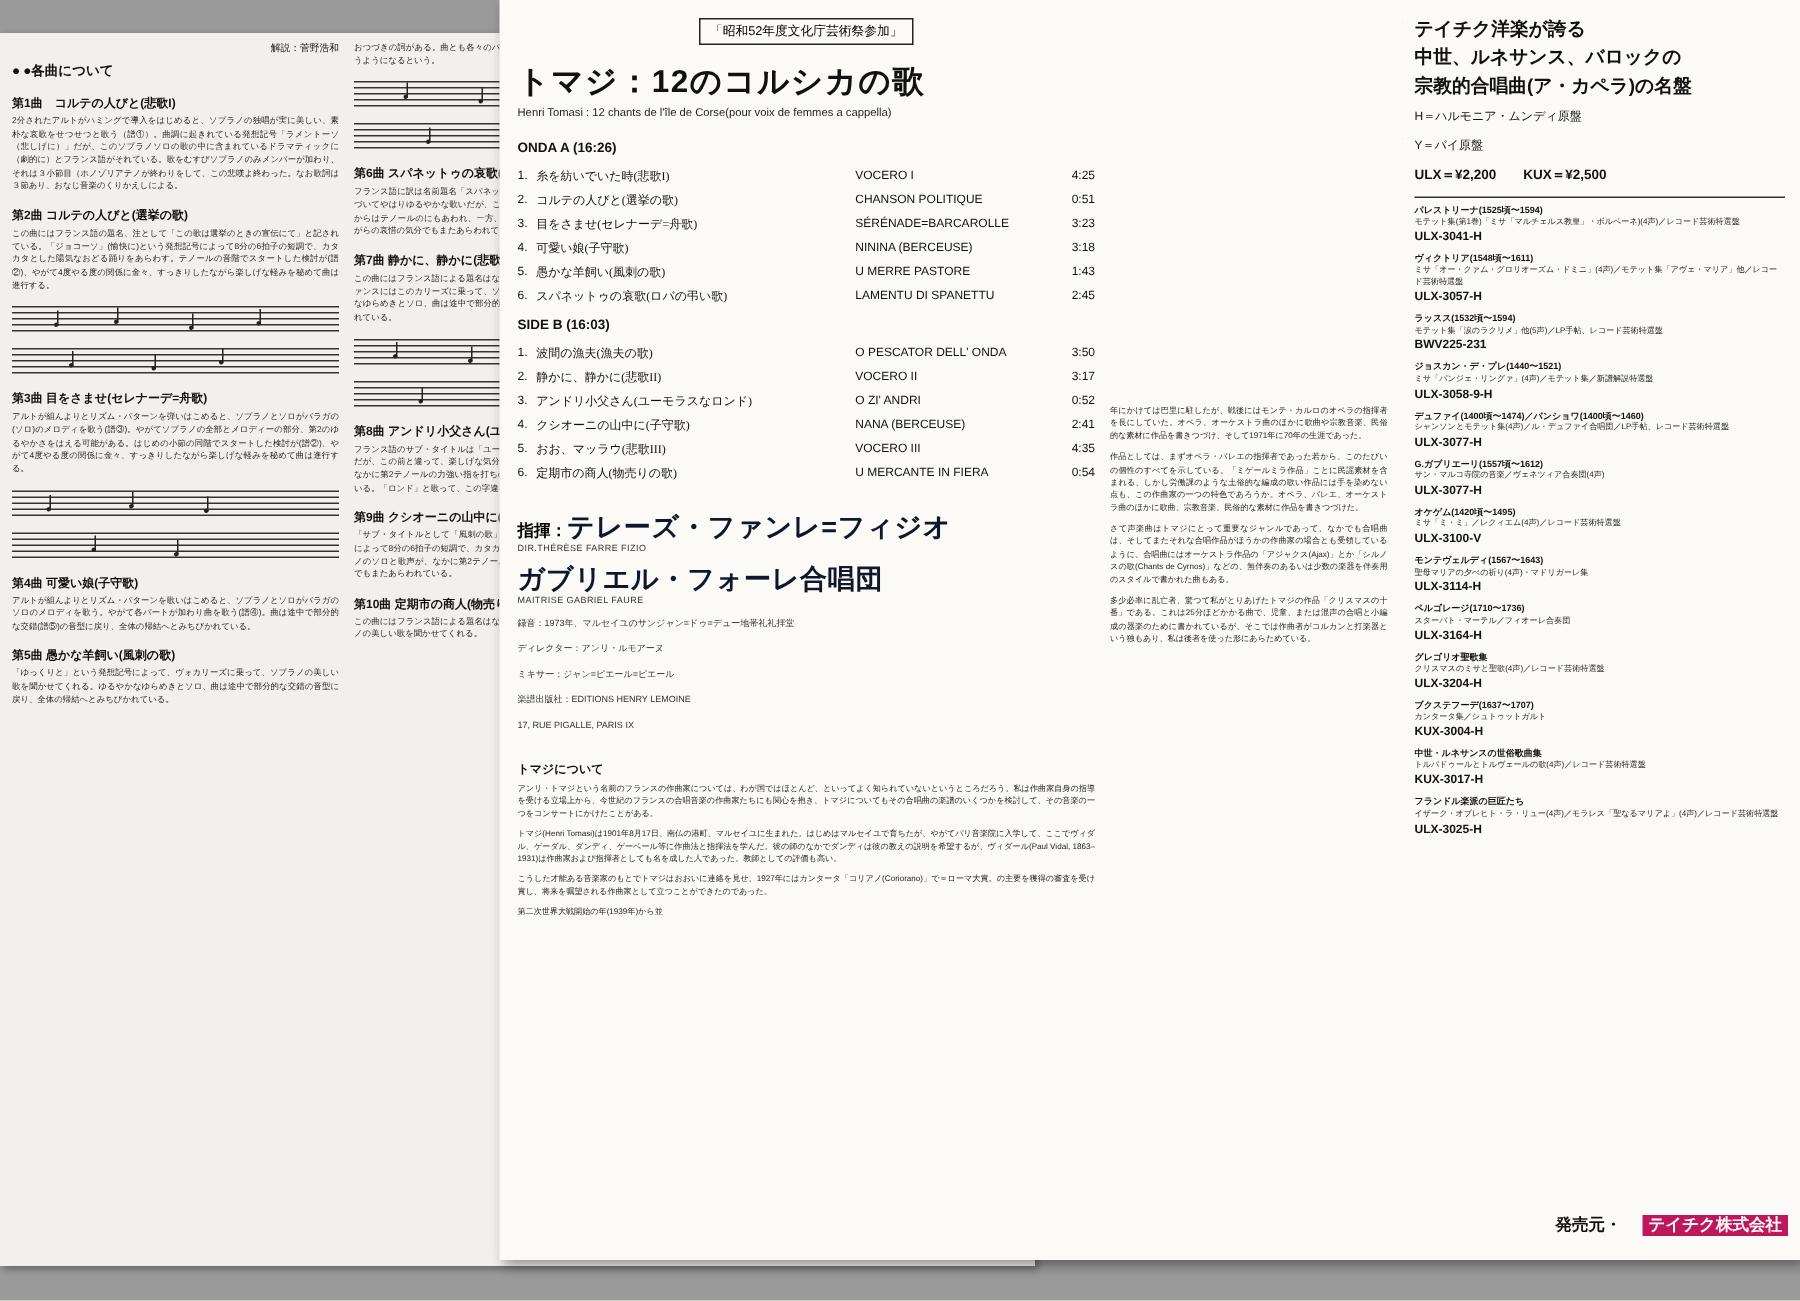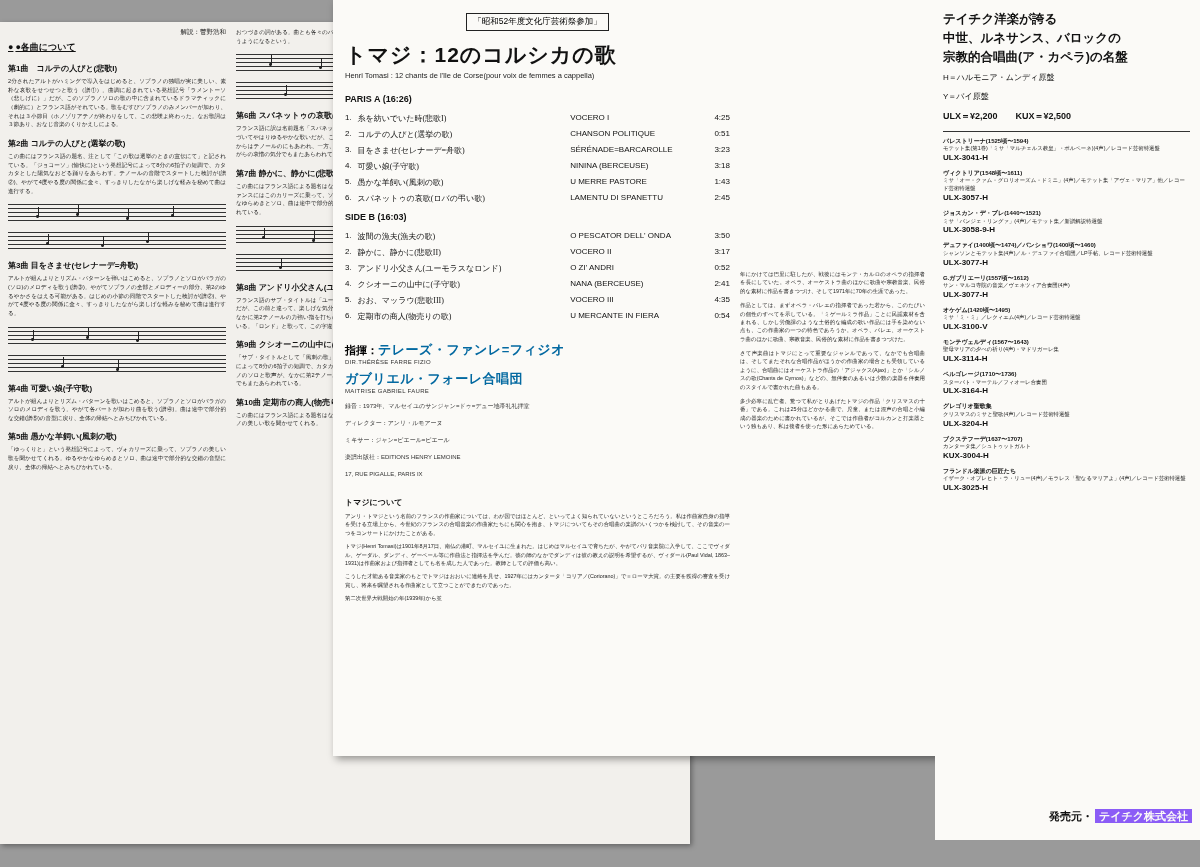--- a/index.html
+++ b/index.html
@@ -13,58 +13,58 @@
   
   #back-sheet{
     position:absolute;left:0;top:22px;width:690px;height:822px;
     background:#f2f0ec;
     box-shadow:2px 2px 5px rgba(0,0,0,.35);
     overflow:hidden;
   }
   .back-cols{display:flex;height:100%;padding:6px 8px 0 8px;box-sizing:border-box;gap:10px;}
   .back-col{width:33.3%;}
   .back-head{font-size:6.5px;text-align:right;color:#111;margin-bottom:4px;}
-  .bullet-head{font-size:9px;font-weight:bold;margin:2px 0 6px 0;color:#111;text-decoration:underline;}
+  .bullet-head{font-size:9px;font-weight:bold;margin:2px 0 6px 0;color:#111;}
   .bullet-head::before{content:"\25CF";margin-right:2px;}
   .sec-title{font-size:8px;font-weight:bold;margin:10px 0 3px 0;color:#111;line-height:1.25;}
   .body-jp{font-size:5.6px;line-height:1.55;color:#222;text-align:justify;}
   
   .staff{margin:6px 0 8px 0;}
   .staff .sys{position:relative;height:22px;margin-bottom:6px;}
   .staff .sys i{position:absolute;left:0;right:0;height:1px;background:#333;}
   .staff .sys i:nth-child(1){top:3px}
   .staff .sys i:nth-child(2){top:7px}
   .staff .sys i:nth-child(3){top:11px}
   .staff .sys i:nth-child(4){top:15px}
   .staff .sys i:nth-child(5){top:19px}
   .staff .sys b{position:absolute;width:3px;height:3px;border-radius:50%;background:#222;transform:rotate(-20deg)}
   .staff .sys s{position:absolute;width:1px;height:10px;background:#222;text-decoration:none}
   
   #insert{
-    position:absolute;left:333px;top:0;width:867px;height:756px;
+    position:absolute;left:333px;top:0;width:867px;height:840px;
     background:#fbfaf7;
     box-shadow:3px 3px 8px rgba(0,0,0,.40);
     overflow:hidden;
   }
   .ins-grid{display:flex;height:100%;box-sizing:border-box;padding:10px 12px 6px 12px;gap:10px;}
   .col-a{width:385px;}
   .col-b{width:185px;}
   .col-c{width:250px;}
   .boxline{border:1px solid #222;padding:2px 6px;font-size:8.5px;text-align:center;display:inline-block;}
   .title-main{font-size:21px;font-weight:bold;letter-spacing:1px;margin:10px 0 2px 0;color:#111;}
   .title-sub{font-size:7.5px;color:#222;margin-bottom:14px;}
   .side-label{font-size:9px;font-weight:bold;margin:6px 0 6px 0;color:#111;}
   table.tracks{width:100%;border-collapse:collapse;font-size:8px;}
   table.tracks td{padding:2.5px 0;color:#111;vertical-align:top;}
   td.tk-no{width:12px;}
   td.tk-jp{width:205px;font-family:Liberation Serif, serif;}
   td.tk-fr{width:120px;}
   td.tk-tm{width:34px;text-align:right;}
   .perf{margin-top:16px;}
-  .perf .big{font-size:13px;font-weight:bold;color:#0369a1;letter-spacing:.5px;}
+  .perf .big{font-size:18px;font-weight:bold;color:#0f172a;letter-spacing:.5px;}
   .perf .sm{font-size:6px;color:#333;letter-spacing:.3px;margin-bottom:5px;}
   .credit{font-size:6px;color:#333;line-height:1.5;margin-top:8px;}
   .kaisetsu{border:1px solid #222;display:inline-block;padding:1.5px 8px;font-size:8px;margin-top:14px;}
   .kaisetsu-name{font-size:8px;margin-left:8px;}
   .mini-h{font-size:8px;font-weight:bold;margin:8px 0 4px 0;color:#111;}
   .txt{font-size:5.4px;line-height:1.55;text-align:justify;color:#222;}
   
   #catalog{
     position:absolute;left:935px;top:0;width:265px;height:840px;
     background:#fbfaf7;overflow:hidden;padding:10px 10px 0 8px;box-sizing:border-box;
@@ -73,21 +73,21 @@
   .cat-sub{font-size:8px;color:#111;margin-top:6px;line-height:1.6;}
   .cat-price{font-size:9px;font-weight:bold;margin:6px 0 8px 0;color:#111;}
   .cat-item{margin-bottom:7px;}
   .cat-item .h{font-size:6px;font-weight:bold;color:#111;line-height:1.4;}
   .cat-item .l{font-size:5.4px;color:#222;line-height:1.45;}
   .cat-item .num{font-size:8px;font-weight:bold;text-align:left;color:#111;}
   .maker{
     position:absolute;right:8px;bottom:16px;
     font-size:11px;font-weight:bold;color:#111;
   }
-  .maker .blk{background:#8b5cf6;color:#fbfaf7;padding:1px 4px;margin-left:2px;}
+  .maker .blk{background:#be185d;color:#fbfaf7;padding:1px 4px;margin-left:14px;}
   .hr{height:1px;background:#333;margin:5px 0;}
 </style>
 </head>
 <body>
 
 <div id="back-sheet">
   <div class="back-cols">
 
     <div class="back-col">
       <div class="back-head">解説：菅野浩和</div>
@@ -310,21 +310,21 @@
   <div class="ins-grid">
 
     <div class="col-a">
       <div style="text-align:center">
         <span class="boxline">「昭和52年度文化庁芸術祭参加」</span>
       </div>
       <div class="title-main">トマジ：12のコルシカの歌</div>
       <div class="title-sub">Henri Tomasi : 12 chants de l'île de Corse(pour voix de femmes a cappella)</div>
 
       <div class="side-label">
-        <span>PARIS A</span>
+        <span>ONDA A</span>
         <span>(16:26)</span>
       </div>
       <table class="tracks">
         <tbody>
             <tr>
           <td class="tk-no">1.</td>
           <td class="tk-jp">糸を紡いでいた時(悲歌I)</td>
           <td class="tk-fr">VOCERO I</td>
           <td class="tk-tm">4:25</td>
         </tr>
@@ -486,20 +486,25 @@
     <div class="h">パレストリーナ(1525頃〜1594)</div>
     <div class="l">モテット集(第1巻)「ミサ「マルチェルス教皇」・ボルベーネ)(4声)／レコード芸術特選盤</div>
     <div class="num">ULX-3041-H</div>
   </div>
   <div class="cat-item">
     <div class="h">ヴィクトリア(1548頃〜1611)</div>
     <div class="l">ミサ「オー・クァム・グロリオーズム・ドミニ」(4声)／モテット集「アヴェ・マリア」他／レコード芸術特選盤</div>
     <div class="num">ULX-3057-H</div>
   </div>
   <div class="cat-item">
+    <div class="h">ラッスス(1532頃〜1594)</div>
+    <div class="l">モテット集「涙のラクリメ」他(5声)／LP手帖、レコード芸術特選盤</div>
+    <div class="num">BWV225-231</div>
+  </div>
+  <div class="cat-item">
     <div class="h">ジョスカン・デ・プレ(1440〜1521)</div>
     <div class="l">ミサ「パンジェ・リングァ」(4声)／モテット集／新譜解説特選盤</div>
     <div class="num">ULX-3058-9-H</div>
   </div>
   <div class="cat-item">
     <div class="h">デュファイ(1400頃〜1474)／バンショワ(1400頃〜1460)</div>
     <div class="l">シャンソンとモテット集(4声)／ル・デュファイ合唱団／LP手帖、レコード芸術特選盤</div>
     <div class="num">ULX-3077-H</div>
   </div>
   <div class="cat-item">
@@ -526,20 +531,25 @@
     <div class="h">グレゴリオ聖歌集</div>
     <div class="l">クリスマスのミサと聖歌(4声)／レコード芸術特選盤</div>
     <div class="num">ULX-3204-H</div>
   </div>
   <div class="cat-item">
     <div class="h">ブクステフーデ(1637〜1707)</div>
     <div class="l">カンタータ集／シュトゥットガルト</div>
     <div class="num">KUX-3004-H</div>
   </div>
   <div class="cat-item">
+    <div class="h">中世・ルネサンスの世俗歌曲集</div>
+    <div class="l">トルバドゥールとトルヴェールの歌(4声)／レコード芸術特選盤</div>
+    <div class="num">KUX-3017-H</div>
+  </div>
+  <div class="cat-item">
     <div class="h">フランドル楽派の巨匠たち</div>
     <div class="l">イザーク・オブレヒト・ラ・リュー(4声)／モラレス「聖なるマリアよ」(4声)／レコード芸術特選盤</div>
     <div class="num">ULX-3025-H</div>
   </div>
 
   <div class="maker">
     <span>発売元・</span><span class="blk">テイチク株式会社</span>
   </div>
 </div>
 

